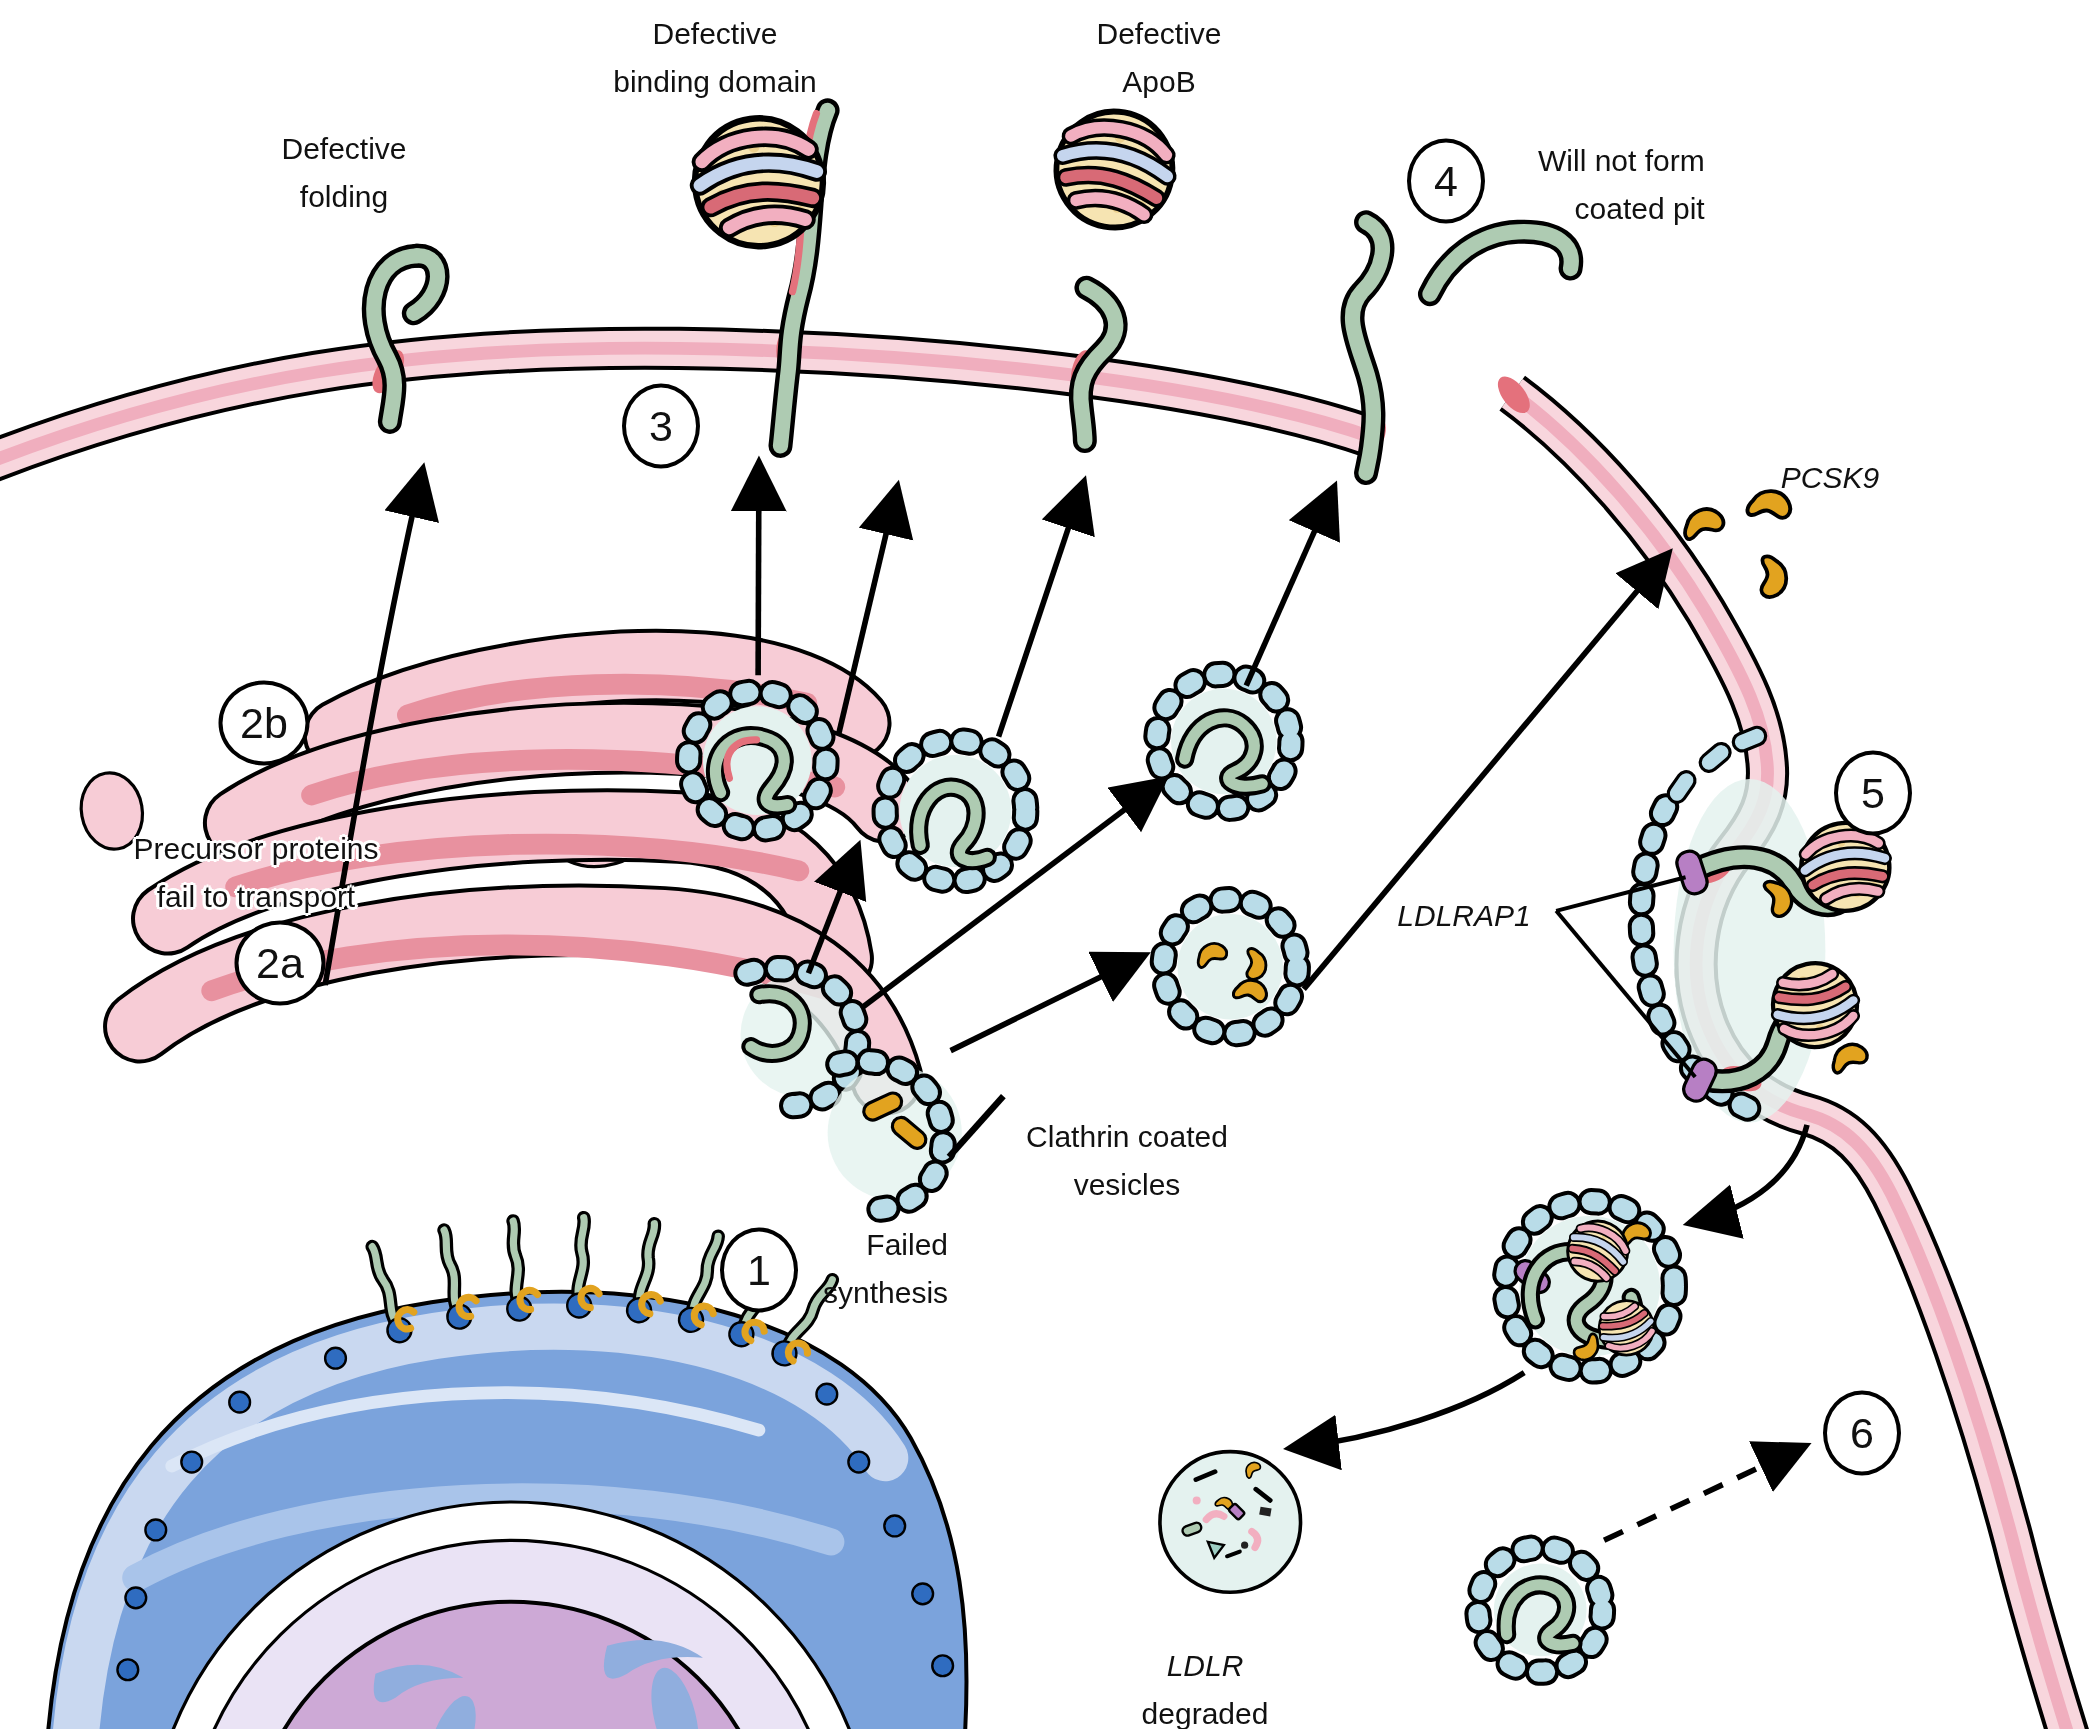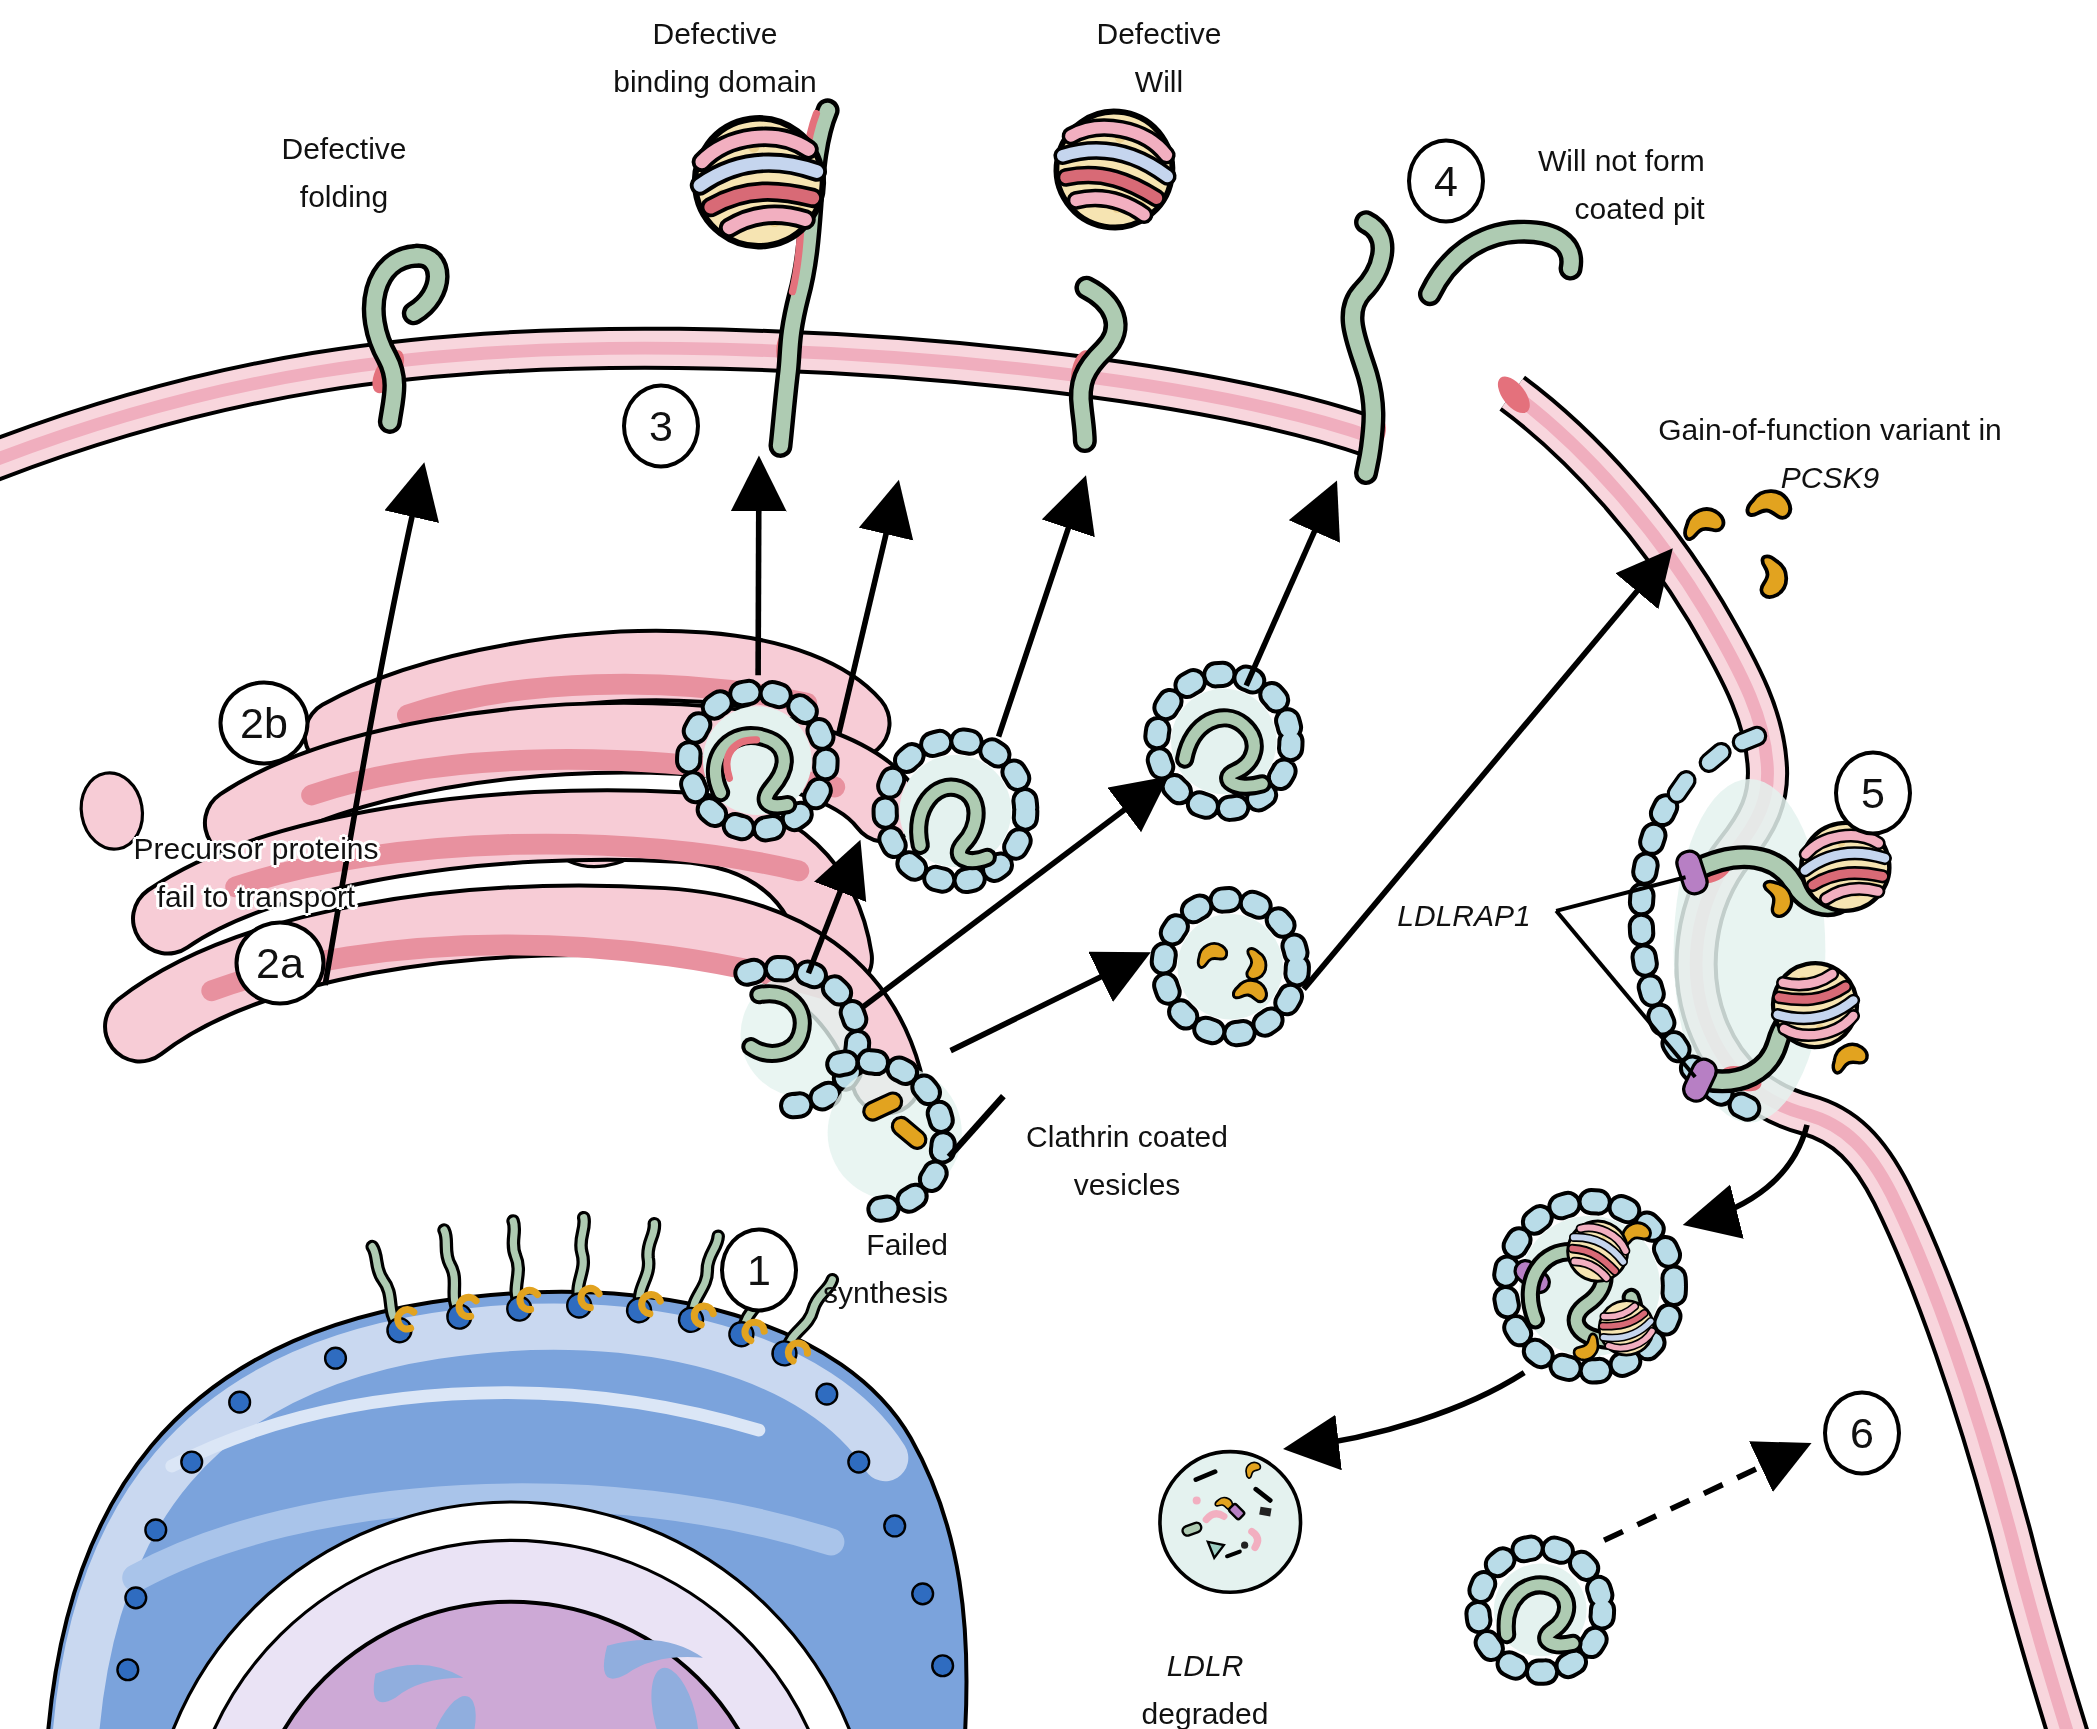--- a/index.html
+++ b/index.html
@@ -316,28 +316,28 @@
 <div class="lbl" style="left:344px;top:173px">
   <span>Defective</span><br>
   <span>folding</span>
 </div>
 <div class="lbl" style="left:715px;top:58px">
   <span>Defective</span><br>
   <span>binding domain</span>
 </div>
 <div class="lbl" style="left:1159px;top:58px">
   <span>Defective</span><br>
-  <span>Will</span>
+  <span>ApoB</span>
 </div>
 <div class="lbl left" style="left:1538px;top:185px">
   <span>Will not form</span><br>
   <span>coated pit</span>
 </div>
 <div class="lbl" style="left:1830px;top:454px">
-  <span>Gain-of-function variant in</span><br>
+  <br>
   <span class="it">PCSK9</span>
 </div>
 <div class="lbl it" style="left:1464px;top:916px;font-style:italic">
   <span>LDLRAP1</span>
 </div>
 <div class="lbl" style="left:1127px;top:1161px">
   <span>Clathrin coated</span><br>
   <span>vesicles</span>
 </div>
 <div class="lbl halo" style="left:256px;top:873px">

